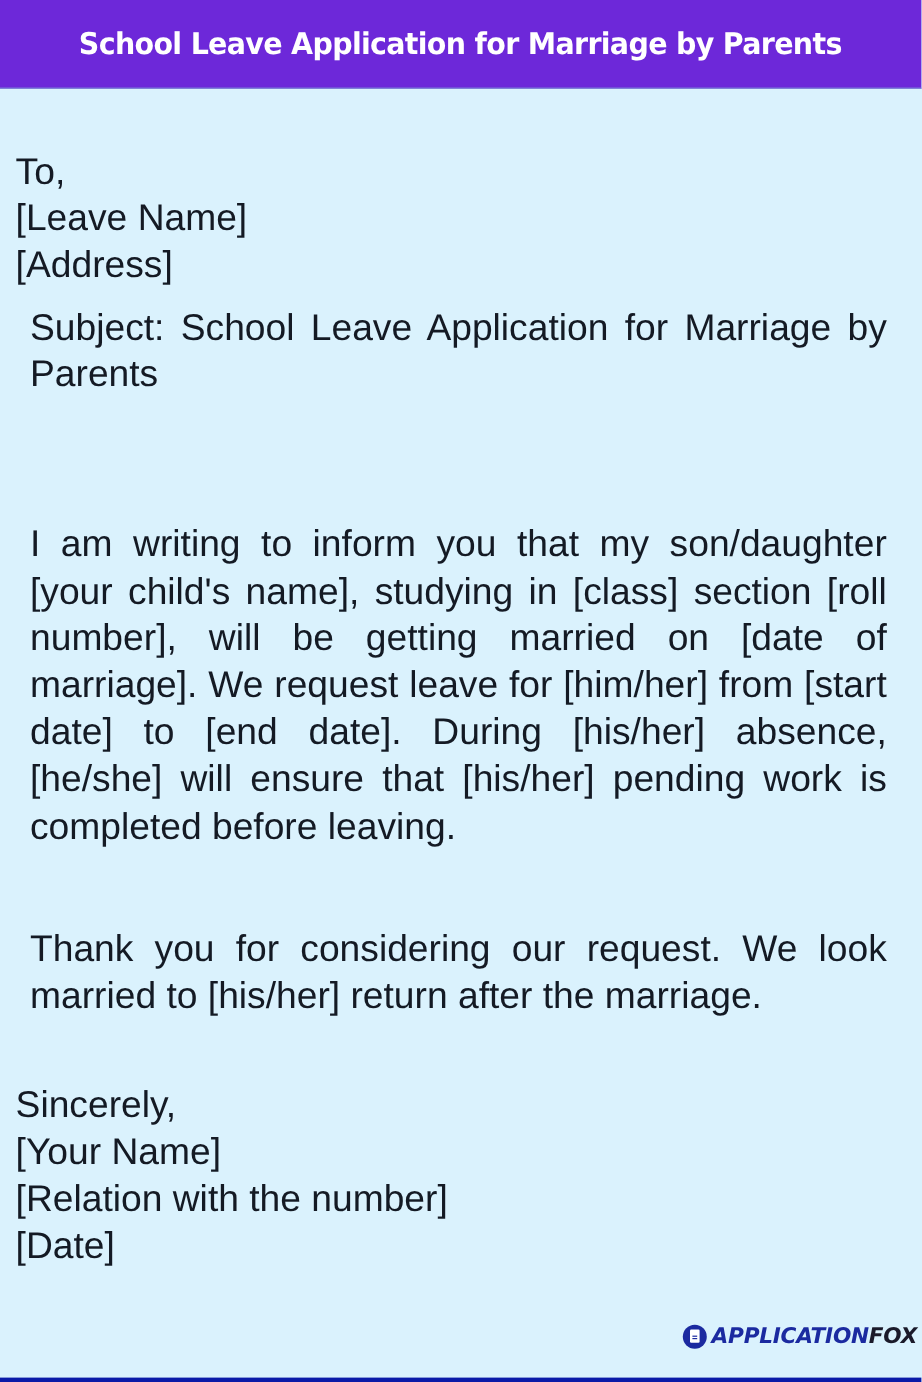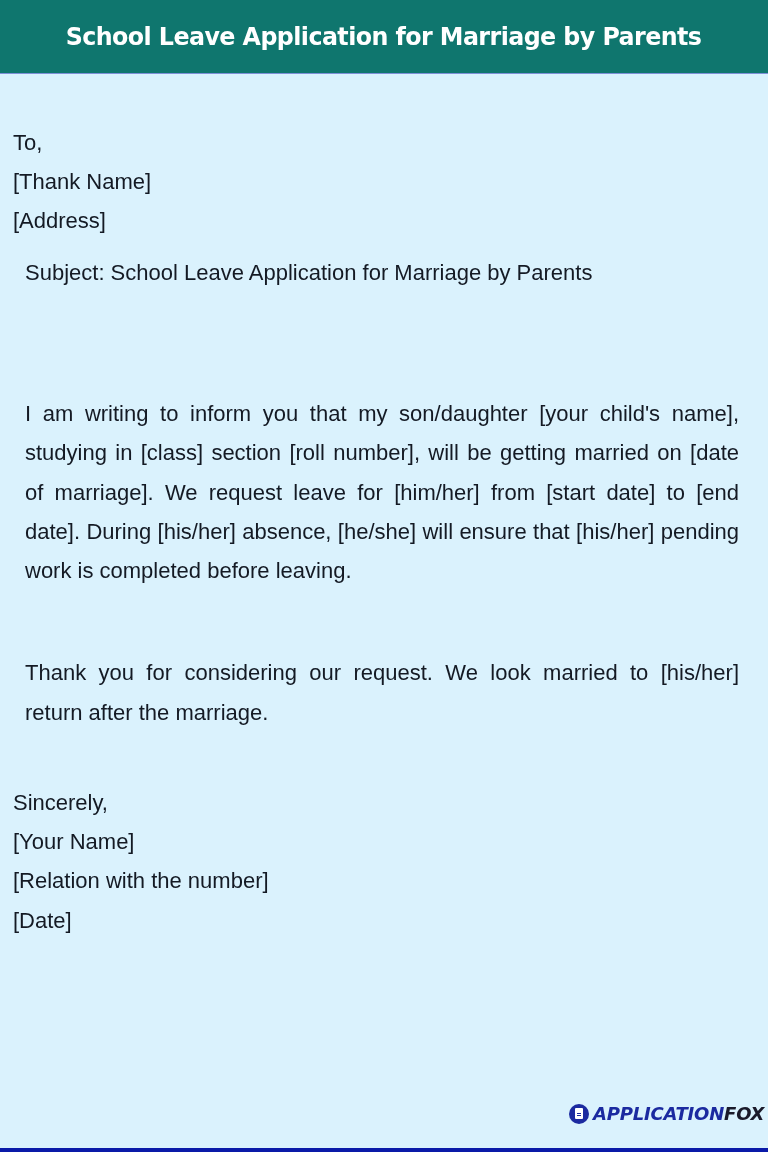--- a/index.html
+++ b/index.html
@@ -12,42 +12,42 @@
       background: #daf2fd;
       position: relative;
       overflow: hidden;
       font-family: "Liberation Sans", sans-serif;
     }
     .header {
       position: absolute;
       left: 0; top: 0;
       width: 768px;
       height: 73px;
-      background: #0f766e;
+      background: #6d28d9;
       border-bottom: 1px solid #7f90d8;
       display: flex;
       align-items: center;
       justify-content: center;
     }
     .header-title {
       color: #ffffff;
       font-family: "DejaVu Sans", sans-serif;
       font-weight: bold;
       font-size: 25px;
       letter-spacing: -0.6px;
       white-space: nowrap;
       transform: scaleX(0.95);
     }
     .letter {
       position: absolute;
       left: 13px;
       top: 123px;
       width: 738px;
       color: #141a24;
-      font-size: 22px;
+      font-size: 31px;
       line-height: 39.2px;
     }
     .line { display: block; }
     .para {
       text-align: justify;
       margin: 12px;
     }
     .blank { height: 39.2px; }
     .logo {
       position: absolute;
@@ -99,21 +99,21 @@
   </style>
 </head>
 <body>
 
 <div class="header">
   <div class="header-title">School Leave Application for Marriage by Parents</div>
 </div>
 
 <div class="letter">
   <span class="line">To,</span>
-  <span class="line">[Thank Name]</span>
+  <span class="line">[Leave Name]</span>
   <span class="line">[Address]</span>
   <p class="para">Subject: School Leave Application for Marriage by Parents</p>
   <div class="blank"></div>
   <div class="blank"></div>
   <p class="para">I am writing to inform you that my son/daughter [your child's name], studying in [class] section [roll number], will be getting married on [date of marriage]. We request leave for [him/her] from [start date] to [end date]. During [his/her] absence, [he/she] will ensure that [his/her] pending work is completed before leaving.</p>
   <div class="blank"></div>
   <p class="para">Thank you for considering our request. We look married to [his/her] return after the marriage.</p>
   <div class="blank"></div>
   <span class="line">Sincerely,</span>
   <span class="line">[Your Name]</span>

